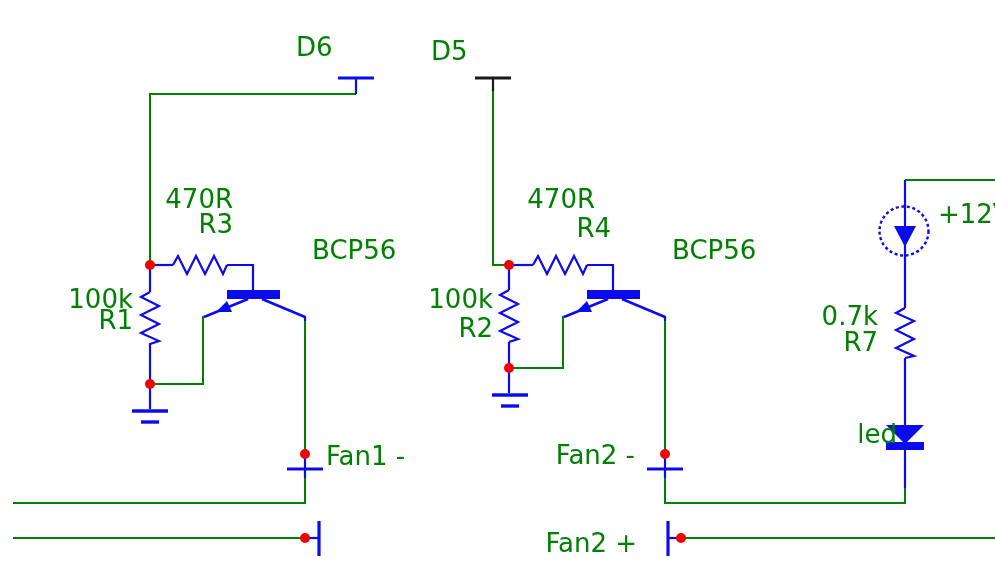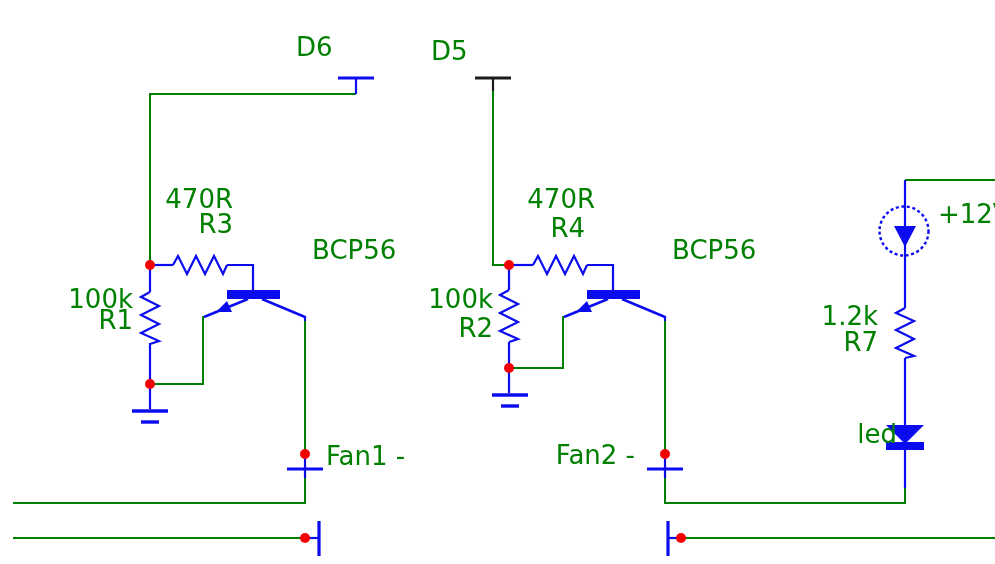--- a/index.html
+++ b/index.html
@@ -139,26 +139,27 @@
   <div class="lbl" style="left:296px;top:23px">D6</div>
   <div class="lbl" style="left:431px;top:27px">D5</div>
 
   <div class="lbl" style="right:762px;top:175px">470R</div>
   <div class="lbl" style="right:762px;top:200px">R3</div>
   <div class="lbl" style="right:862px;top:275px">100k</div>
   <div class="lbl" style="right:862px;top:296px">R1</div>
   <div class="lbl" style="left:312px;top:226px">BCP56</div>
 
   <div class="lbl" style="right:400px;top:175px">470R</div>
-  <div class="lbl" style="right:410px;top:204px">R4</div>
+  <div class="lbl" style="right:384px;top:204px">R4</div>
   <div class="lbl" style="right:502px;top:275px">100k</div>
   <div class="lbl" style="right:502px;top:304px">R2</div>
   <div class="lbl" style="left:672px;top:226px">BCP56</div>
 
-  <div class="lbl" style="right:117px;top:292px">1.2k</div>
+  <div class="lbl" style="right:117px;top:292px">0.7k</div>
   <div class="lbl" style="right:117px;top:318px">R7</div>
   <div class="lbl" style="right:98px;top:410px">led</div>
   <div class="lbl" style="left:938px;top:190px">+12V</div>
 
   <div class="lbl" style="left:326px;top:432px">Fan1 -</div>
   <div class="lbl" style="right:360px;top:431px">Fan2 -</div>
+  <div class="lbl" style="right:358px;top:519px">Fan2 +</div>
 
 </div>
 
 </body></html>

